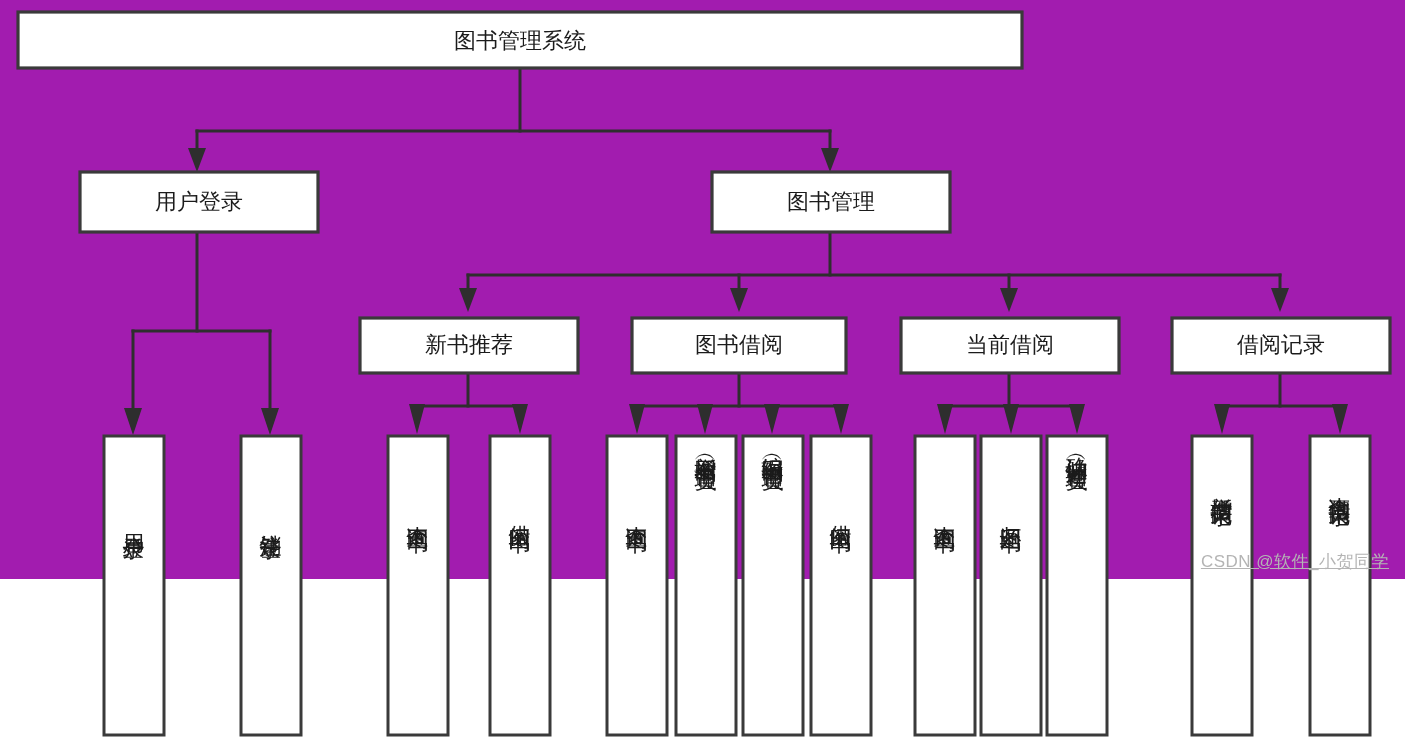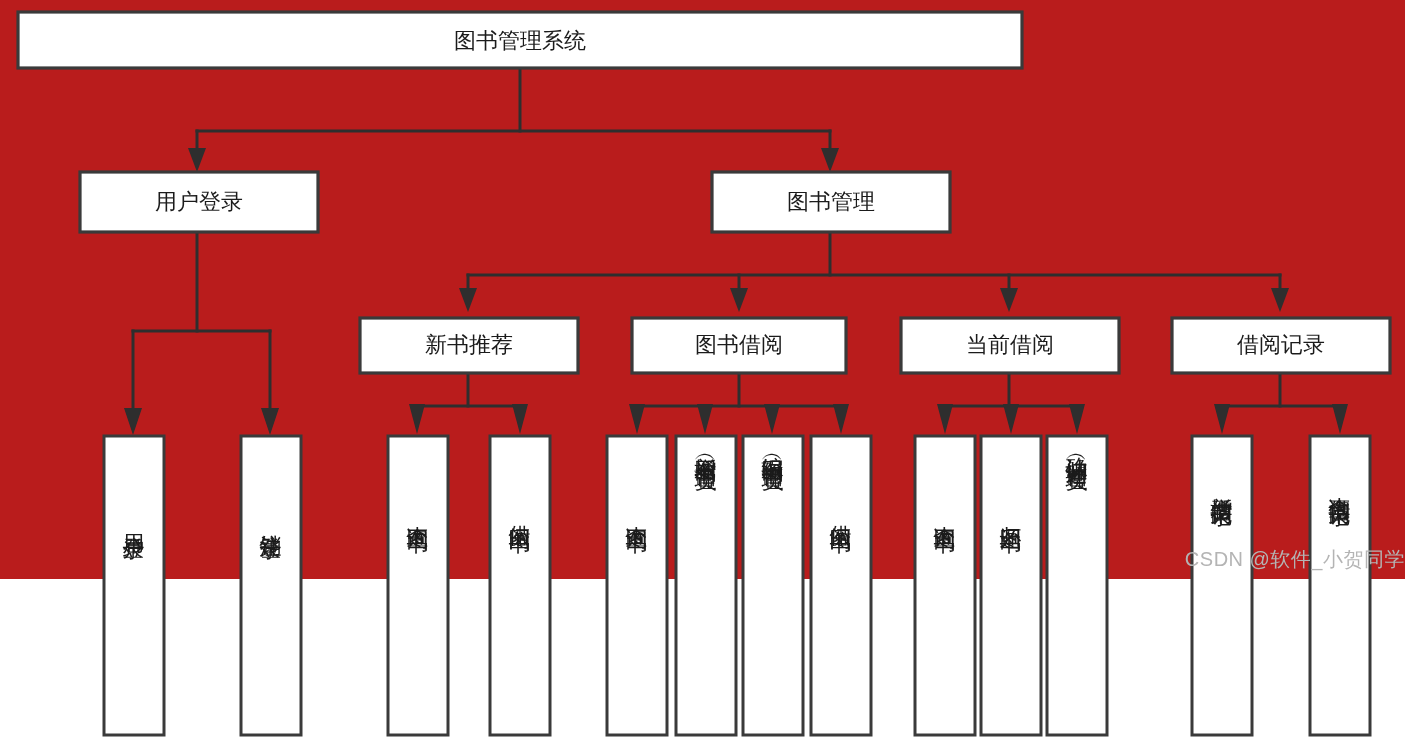--- a/index.html
+++ b/index.html
@@ -11,21 +11,21 @@
     width: 1405px;
     height: 747px;
     font-family: "Liberation Sans", "DejaVu Sans", sans-serif;
     overflow: hidden;
     position: relative;
   }
   #diagram-root {
     position: relative;
     width: 1405px;
     height: 579px;
-    background: #b91c1c;
+    background: #a21caf;
   }
   svg#flow-svg {
     position: absolute;
     top: 0;
     left: 0;
     width: 1405px;
     height: 747px;
     display: block;
   }
   .node-rect {
@@ -61,28 +61,29 @@
     fill: #1b1b1b;
     text-anchor: middle;
   }
   .leaf-vtext {
     writing-mode: vertical-rl;
     text-orientation: upright;
     letter-spacing: 2px;
   }
   .watermark {
     position: absolute;
-    right: 0;
+    right: 16px;
     bottom: 6px;
     font-family: "Liberation Sans", "DejaVu Sans", sans-serif;
-    font-size: 20px;
+    font-size: 17px;
     color: #b4b4b4;
     letter-spacing: 0.5px;
     white-space: nowrap;
     user-select: none;
+    text-decoration: underline;
   }
 </style>
 </head>
 <body>
 
 <div id="diagram-root">
 
   <svg id="flow-svg" viewBox="0 0 1405 747" xmlns="http://www.w3.org/2000/svg">
 
     <g>

